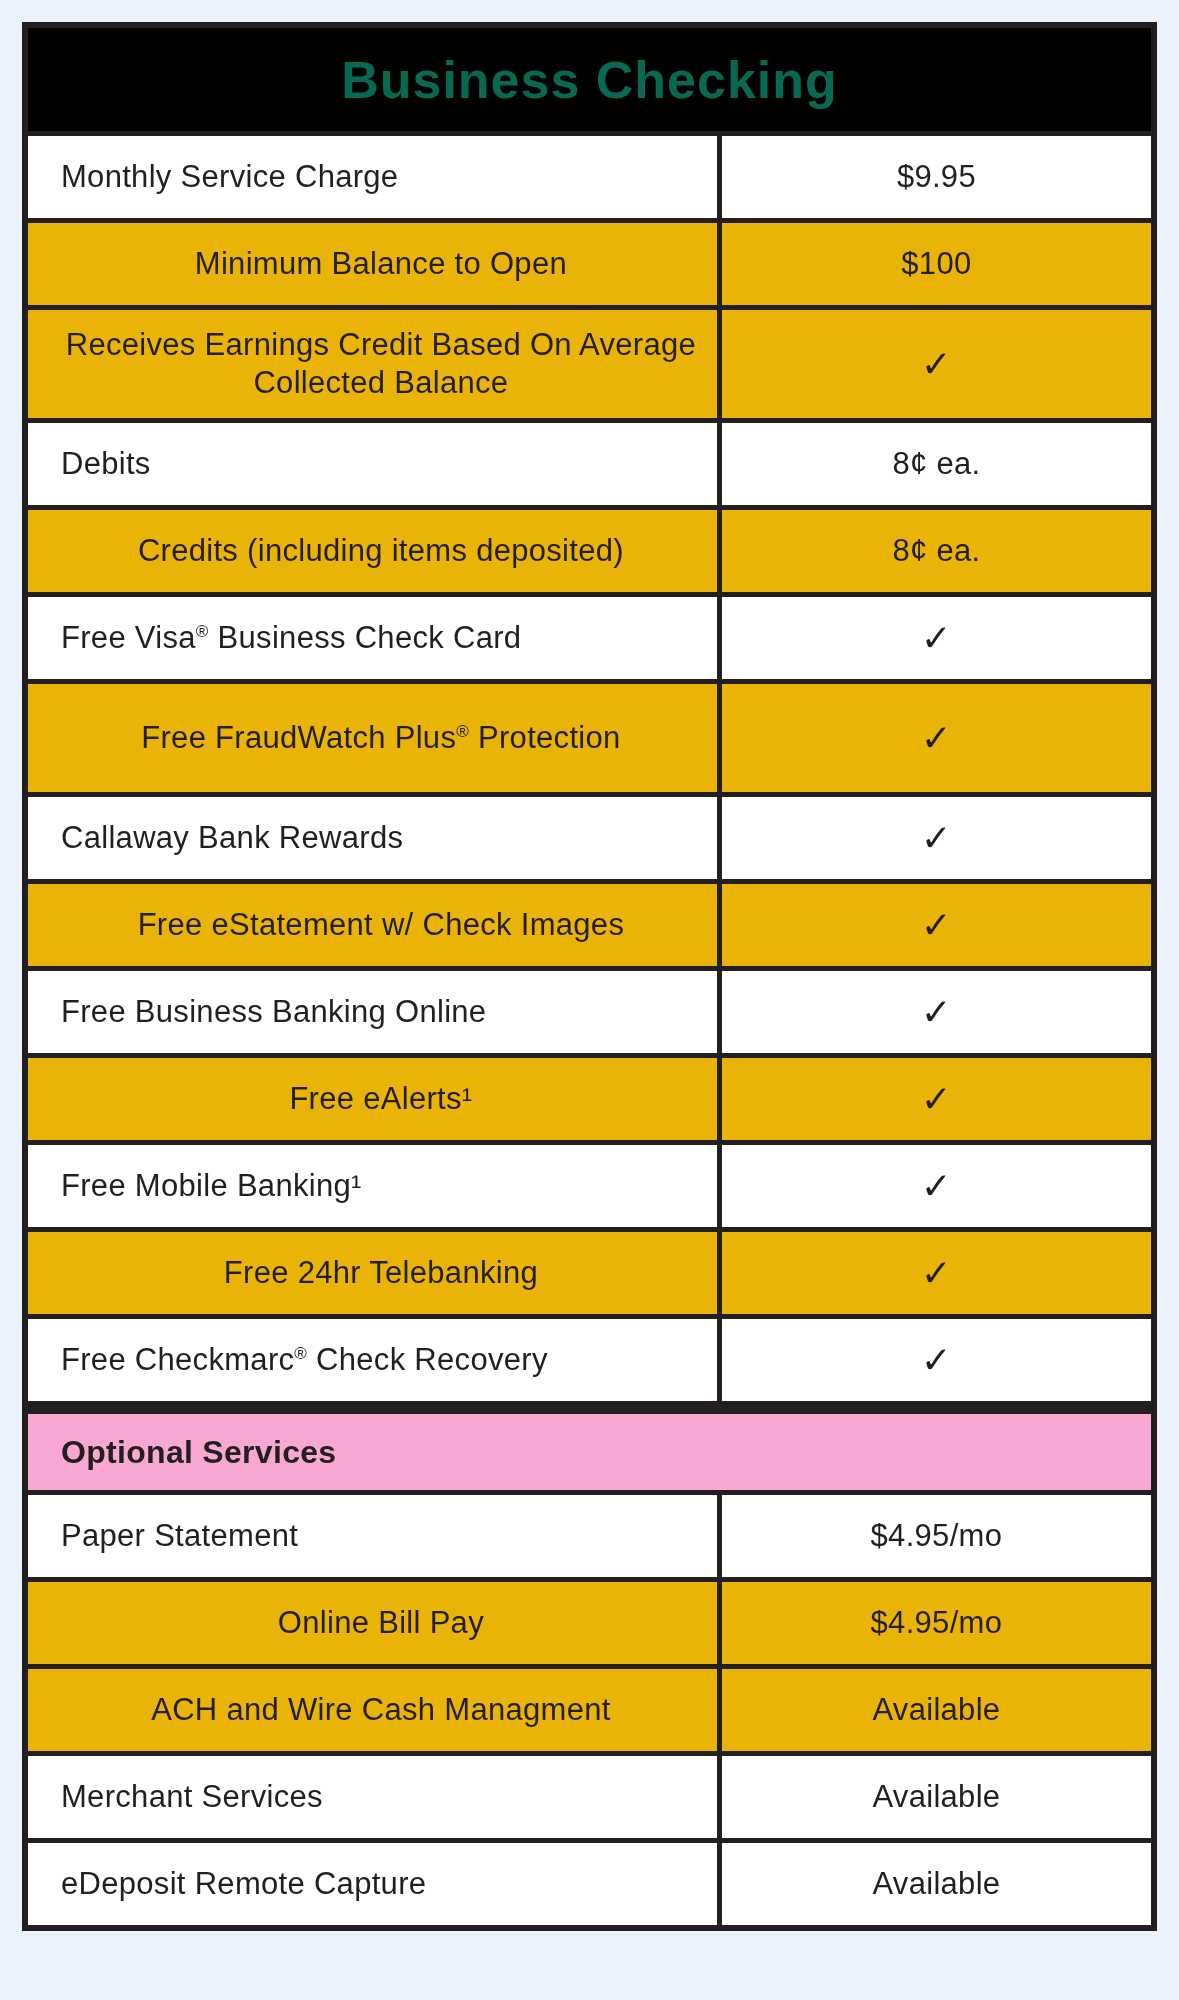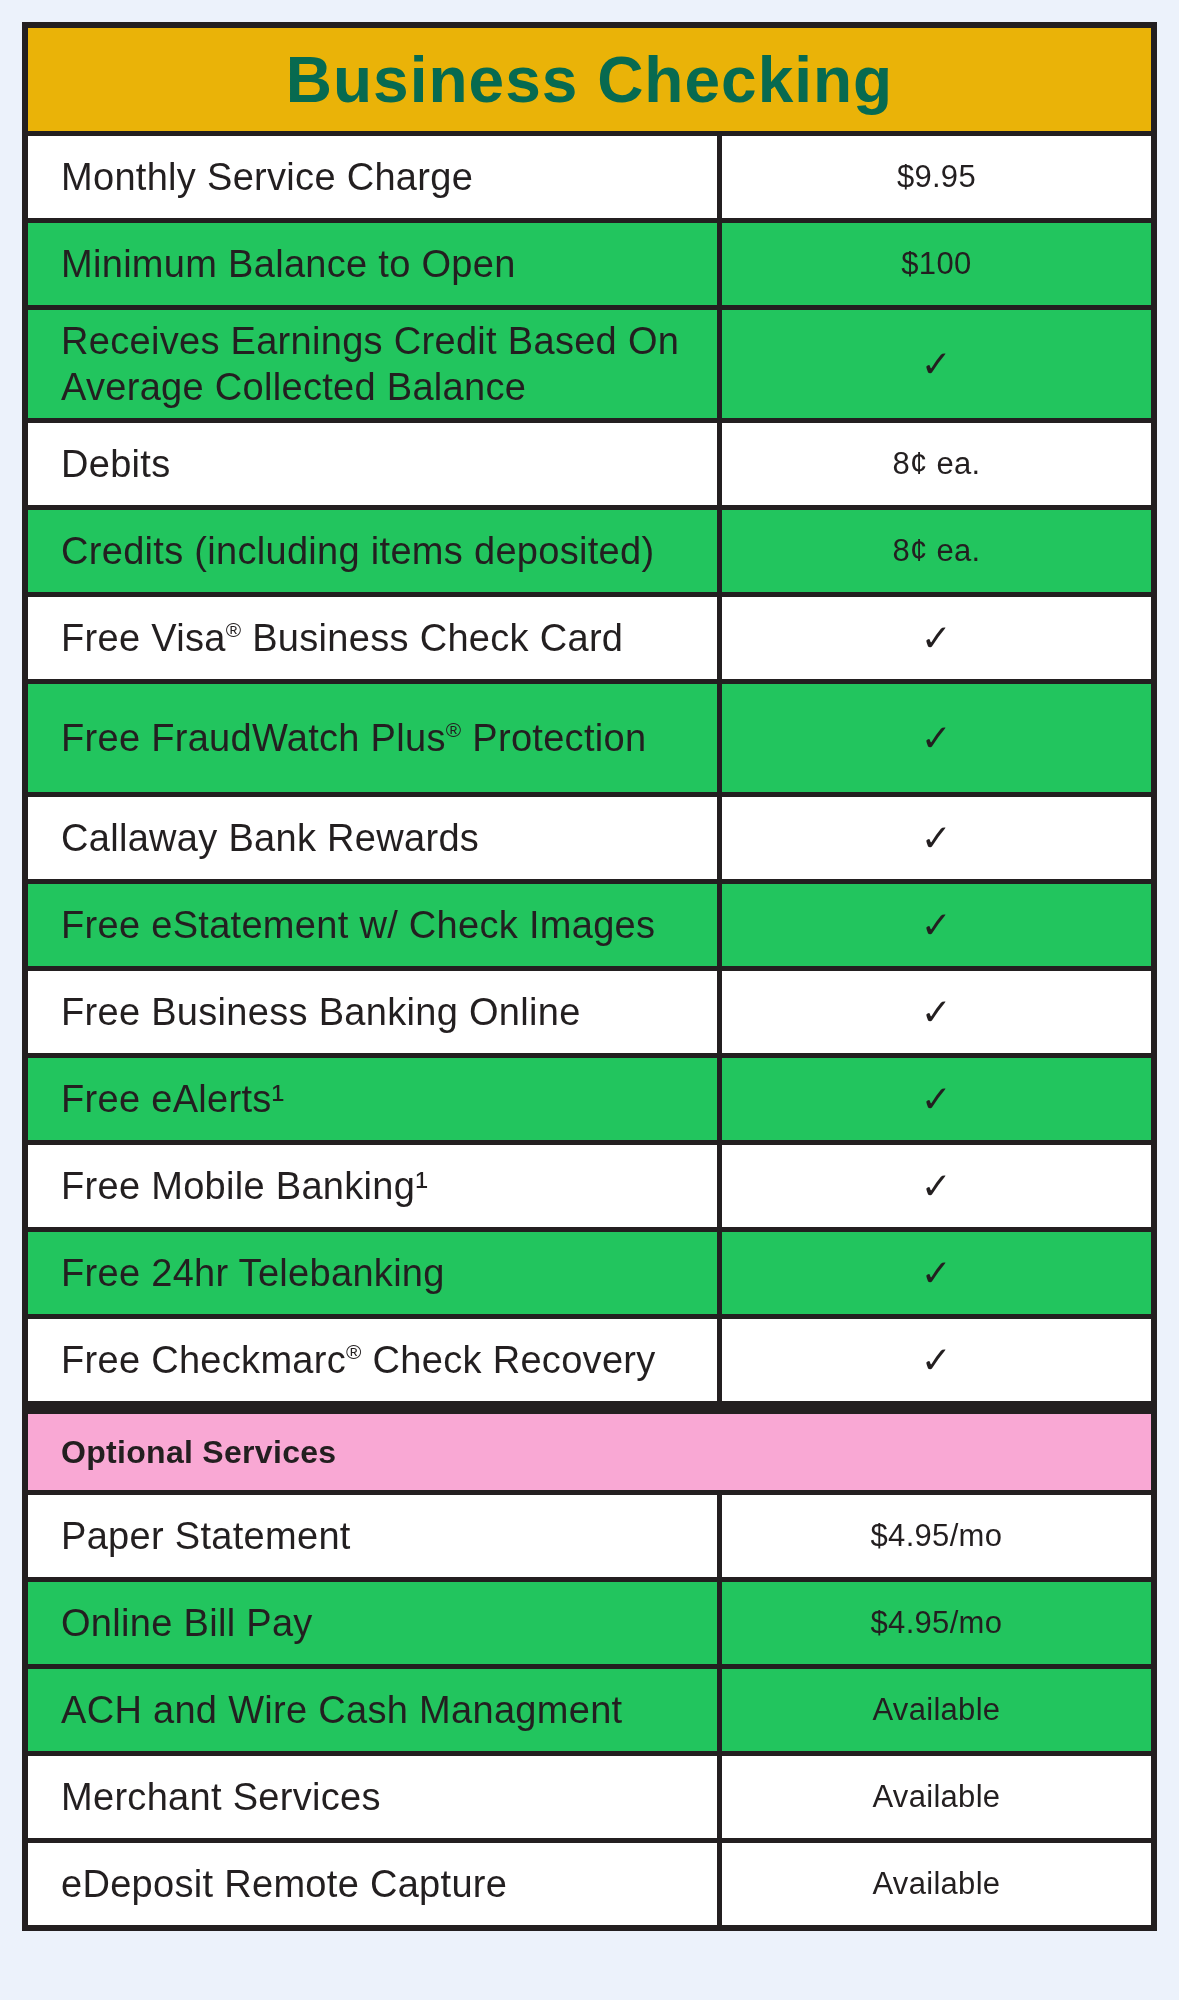--- a/index.html
+++ b/index.html
@@ -17,36 +17,36 @@
     table-layout:fixed;
     background:#ffffff;
   }
   table.product, table.product td{
     border:5px solid #231f20;
   }
   table.product{border-width:6px;}
   col.c-label{width:61.5%;}
   col.c-value{width:38.5%;}
   td.title-cell{
-    background:#eab308;
+    background:#000000;
     height:101px;
     text-align:center;
     vertical-align:middle;
     font-weight:bold;
-    font-size:64px;
+    font-size:52px;
     letter-spacing:1px;
     color:#076a50;
   }
   tr.data-row td{height:80px;vertical-align:middle;}
   tr.data-row.tall td{height:106px;}
-  tr.shaded td{background:#22c55e;}
+  tr.shaded td{background:#eab308;text-align:center;}
   td.label{
     padding-left:33px;
     padding-right:16px;
-    font-size:38px;
+    font-size:31px;
     letter-spacing:0.3px;
     line-height:1.22;
   }
   td.label sup{
     font-size:55%;
     vertical-align:super;
     line-height:0;
   }
   td.value{
     text-align:center;

